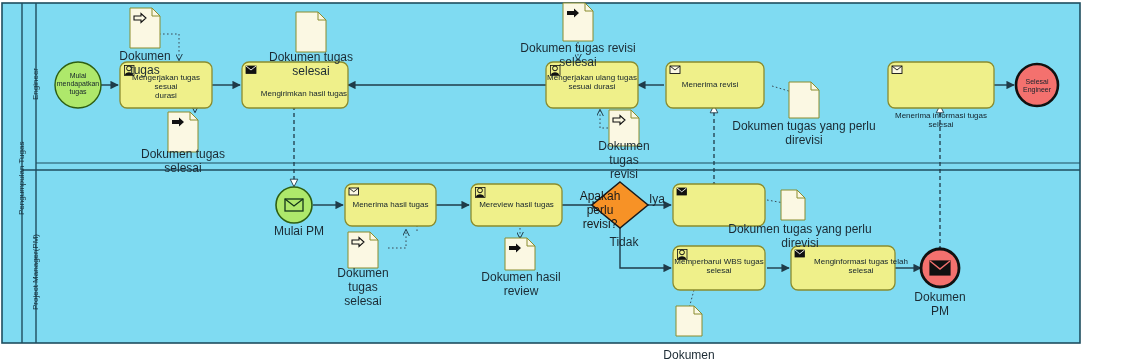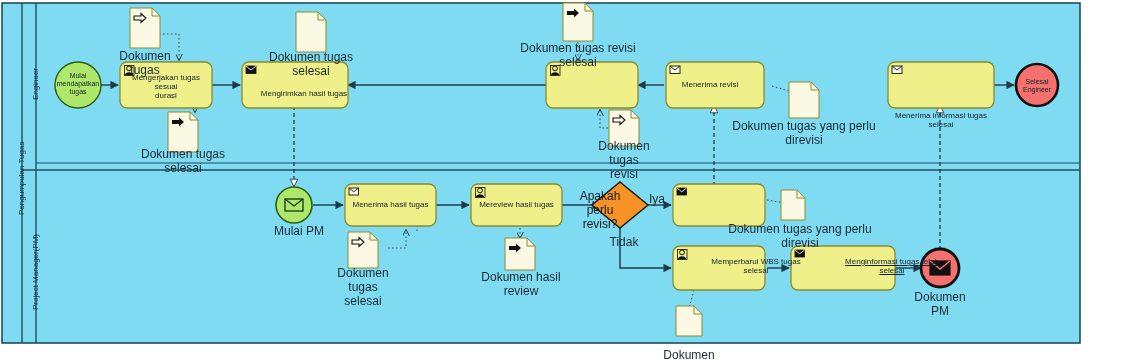--- a/index.html
+++ b/index.html
@@ -251,20 +251,22 @@
 
   <div class="lbl evlbl" style="left:50px;top:72px;width:56px;">Mulai
 mendapatkan
 tugas</div>
   <div class="lbl evlbl" style="left:1010px;top:78px;width:54px;">Selesai
 Engineer</div>
 
   <div class="lbl tasklbl" style="left:120px;top:73px;width:92px;">Mengerjakan tugas sesuai
 durasi</div>
   <div class="lbl tasklbl" style="left:242px;top:89px;width:124px;">Mengirimkan hasil tugas</div>
+  <div class="lbl tasklbl" style="left:546px;top:73px;width:92px;">Mengerjakan ulang tugas
+sesuai durasi</div>
   <div class="lbl tasklbl" style="left:666px;top:80px;width:88px;">Menerima revisi</div>
   <div class="lbl tasklbl" style="left:888px;top:73px;width:106px;margin-top:38px;">Menerima informasi tugas
 selesai</div>
 
   <div class="lbl" style="left:118px;top:50px;width:54px;">Dokumen
 tugas</div>
   <div class="lbl" style="left:128px;top:148px;width:110px;">Dokumen tugas selesai</div>
   <div class="lbl" style="left:256px;top:51px;width:110px;">Dokumen tugas selesai</div>
   <div class="lbl" style="left:508px;top:42px;width:140px;">Dokumen tugas revisi selesai</div>
   <div class="lbl" style="left:597px;top:140px;width:54px;">Dokumen
@@ -276,23 +278,23 @@
   <div class="lbl" style="left:908px;top:291px;width:64px;">Dokumen PM</div>
 
   <div class="lbl" style="left:576px;top:190px;width:48px;color:#1A1A1A;">Apakah
 perlu
 revisi?</div>
   <div class="lbl" style="left:643px;top:193px;width:28px;">Iya</div>
   <div class="lbl" style="left:607px;top:236px;width:34px;">Tidak</div>
 
   <div class="lbl tasklbl" style="left:345px;top:200px;width:91px;">Menerima hasil tugas</div>
   <div class="lbl tasklbl" style="left:471px;top:200px;width:91px;">Mereview hasil tugas</div>
-  <div class="lbl tasklbl" style="left:673px;top:257px;width:92px;margin-left:37px;">Memperbarui WBS tugas
+  <div class="lbl tasklbl" style="left:673px;top:257px;width:92px;">Memperbarui WBS tugas
 selesai</div>
-  <div class="lbl tasklbl" style="left:834px;top:257px;width:116px;text-decoration:underline;">Menginformasi tugas telah
+  <div class="lbl tasklbl" style="left:803px;top:257px;width:116px;">Menginformasi tugas telah
 selesai</div>
 
   <div class="lbl" style="left:336px;top:267px;width:54px;">Dokumen
 tugas
 selesai</div>
   <div class="lbl" style="left:470px;top:271px;width:102px;">Dokumen hasil review</div>
   <div class="lbl" style="left:718px;top:223px;width:164px;">Dokumen tugas yang perlu direvisi</div>
   <div class="lbl" style="left:650px;top:349px;width:78px;">Dokumen WBS</div>
 
 </div>

